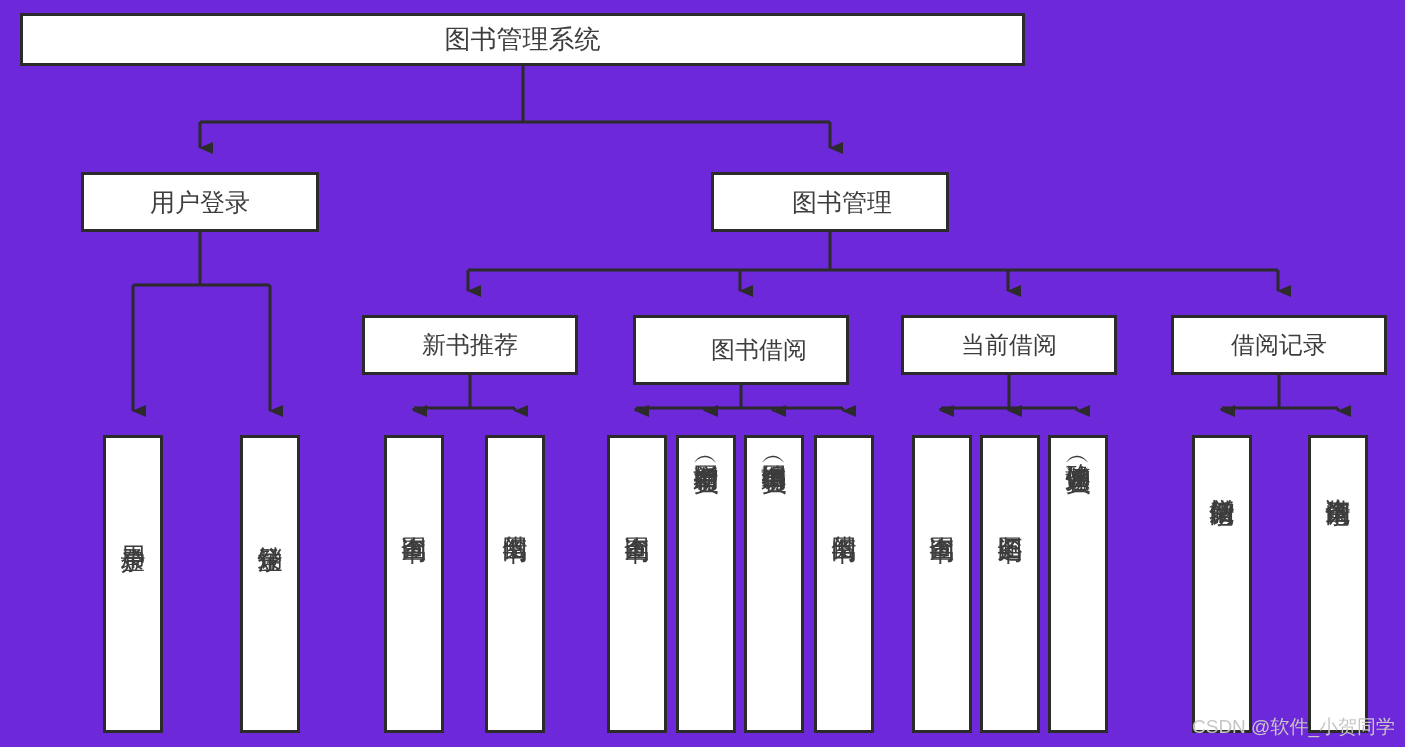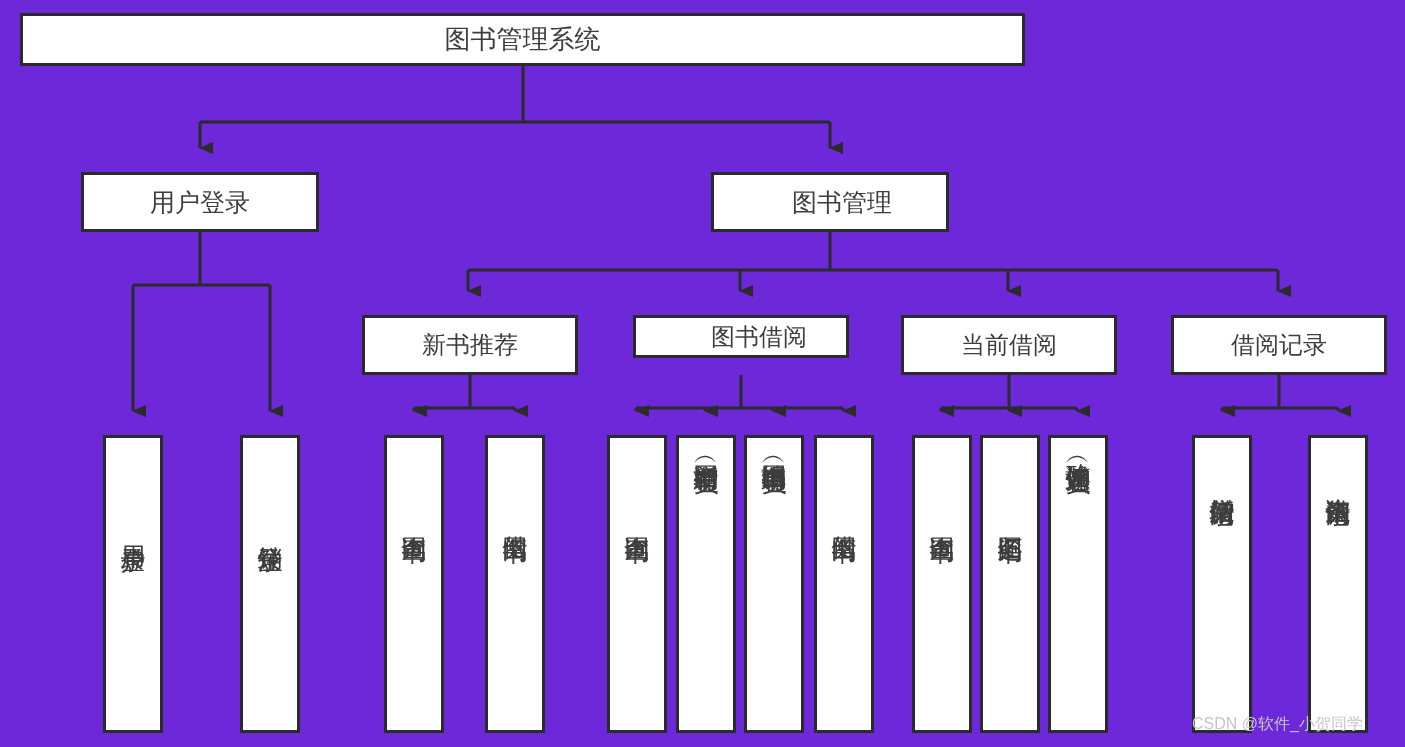--- a/index.html
+++ b/index.html
@@ -57,21 +57,21 @@
     writing-mode: vertical-rl;
     text-orientation: upright;
     font-size: 25px;
     line-height: 1.08;
     letter-spacing: 1px;
     white-space: nowrap;
   }
   .watermark {
     position: absolute;
     color: #c6c6c6;
-    font-size: 16px;
+    font-size: 19px;
     white-space: nowrap;
     user-select: none;
   }
 </style>
 </head>
 <body>
 
 <div id="canvas">
 
   <svg id="connectors" viewBox="0 0 1405 747" xmlns="http://www.w3.org/2000/svg">
@@ -131,21 +131,21 @@
   <div class="node node-l2" style="left:81px; top:172px; width:238px; height:60px;">
     <span class="lbl">用户登录</span>
   </div>
   <div class="node node-l2" style="left:711px; top:172px; width:238px; height:60px;padding-left:24px;">
     <span class="lbl">图书管理</span>
   </div>
 
   <div class="node node-l3" style="left:362px; top:315px; width:216px; height:60px;">
     <span class="lbl">新书推荐</span>
   </div>
-  <div class="node node-l3" style="left:633px; top:315px; width:216px; height:43px;padding-left:36px;">
+  <div class="node node-l3" style="left:633px; top:315px; width:216px; height:70px;padding-left:36px;">
     <span class="lbl">图书借阅</span>
   </div>
   <div class="node node-l3" style="left:1171px; top:315px; width:216px; height:60px;">
     <span class="lbl">借阅记录</span>
   </div>
   <div class="node node-l3" style="left:901px; top:315px; width:216px; height:60px;">
     <span class="lbl">当前借阅</span>
   </div>
 
   <div class="node node-leaf" style="left:103px; top:435px; width:60px; height:298px; padding-top:88px;">

